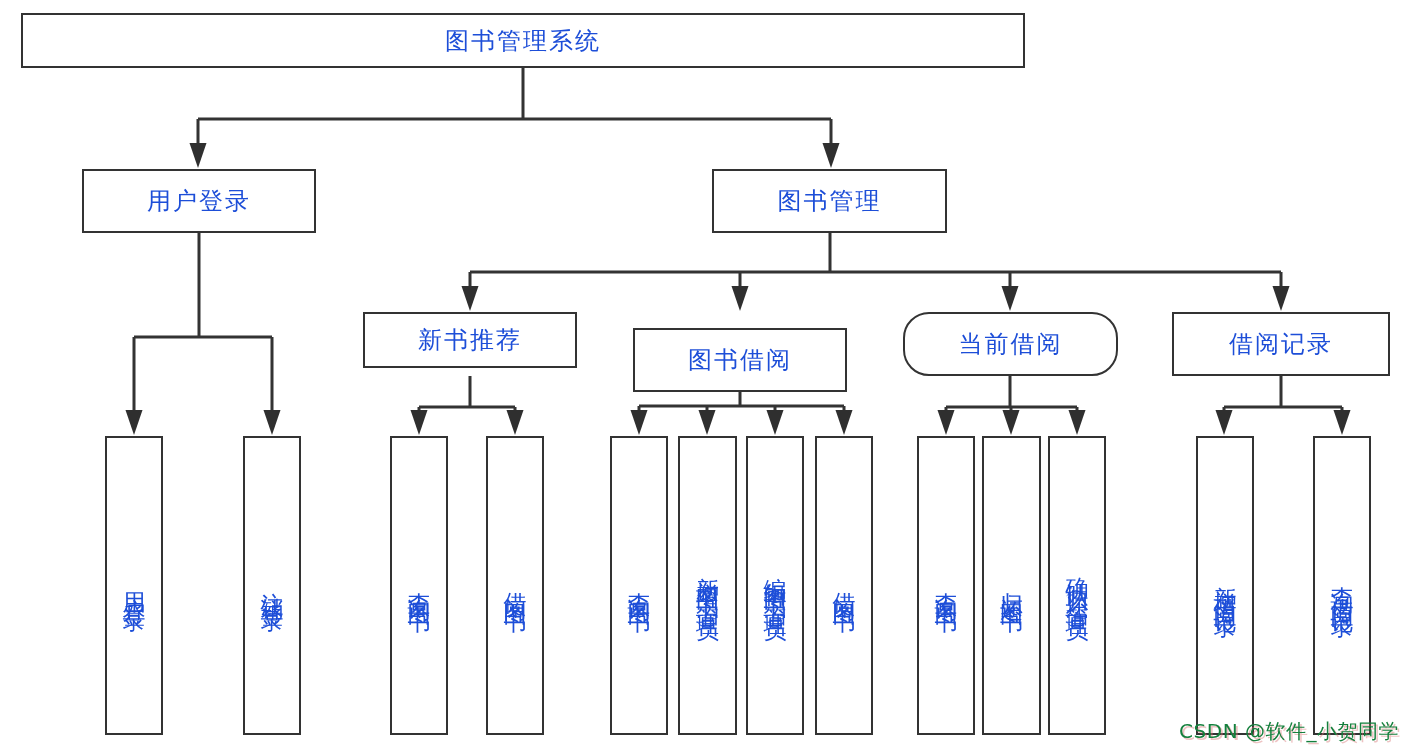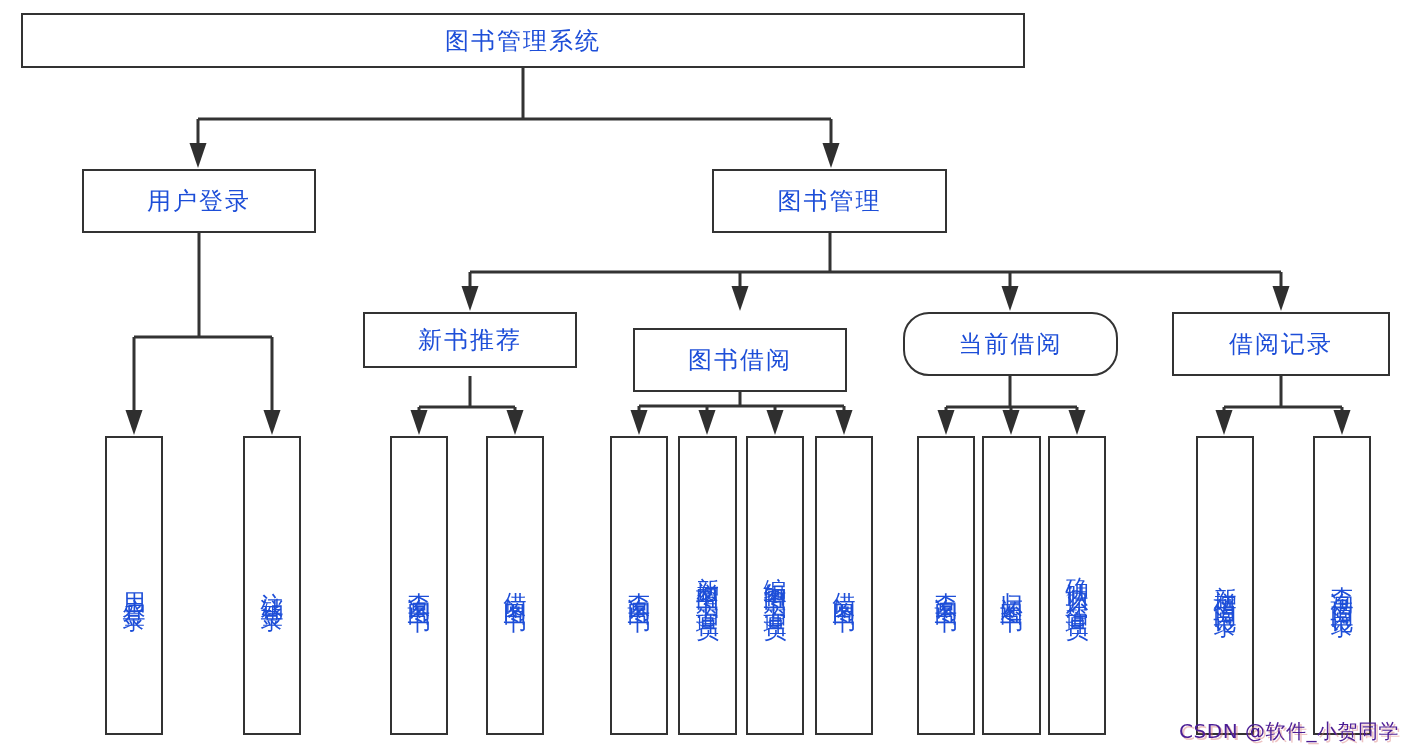--- a/index.html
+++ b/index.html
@@ -26,21 +26,21 @@
     writing-mode:vertical-rl;
     text-orientation:mixed;
     letter-spacing:6px;
     line-height:1;
     white-space:nowrap;
   }
   .watermark {
     position:absolute;
     right:6px; bottom:2px;
     font-size:20px;
-    color:#4c1d95;
+    color:#15803d;
     text-shadow:2px 2px 0 rgba(214,120,120,0.45);
     white-space:nowrap;
     letter-spacing:0.5px;
   }
 </style>
 </head>
 <body>
 
 <div class="canvas">
 

